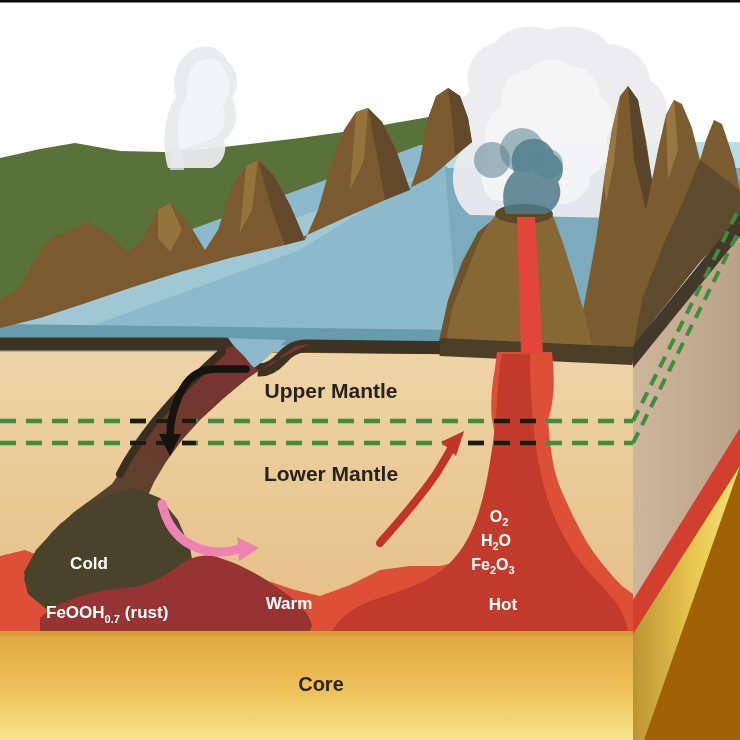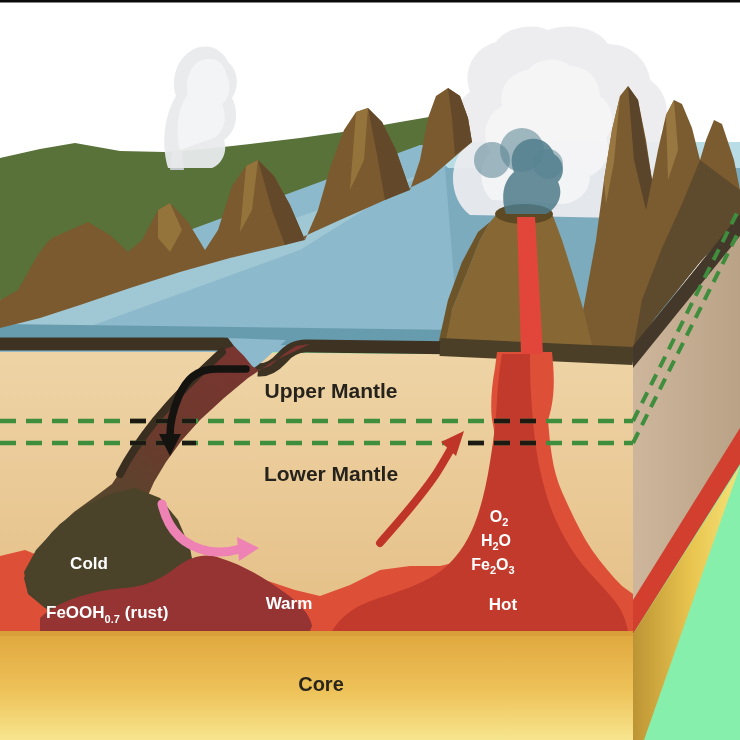--- a/index.html
+++ b/index.html
@@ -1,16 +1,16 @@
 <!DOCTYPE html>
 <html><head>
 <meta charset="utf-8">
 <style>
   html,body{margin:0;padding:0;background:#ffffff;}
-  .stage{position:relative;width:740px;height:740px;overflow:hidden;background:#86efac;
+  .stage{position:relative;width:740px;height:740px;overflow:hidden;background:#a16207;
          font-family:"Liberation Sans",sans-serif;}
   svg{position:absolute;left:0;top:0;}
   text{font-family:"Liberation Sans",sans-serif;font-weight:bold;}
   .lbl-dark{fill:#26221c;}
   .lbl-white{fill:#ffffff;}
   .lbl-core{fill:#2a251c;}
   .s21{font-size:21px;}
   .s20{font-size:20px;}
   .s17{font-size:17px;}
   .s16{font-size:16px;}

